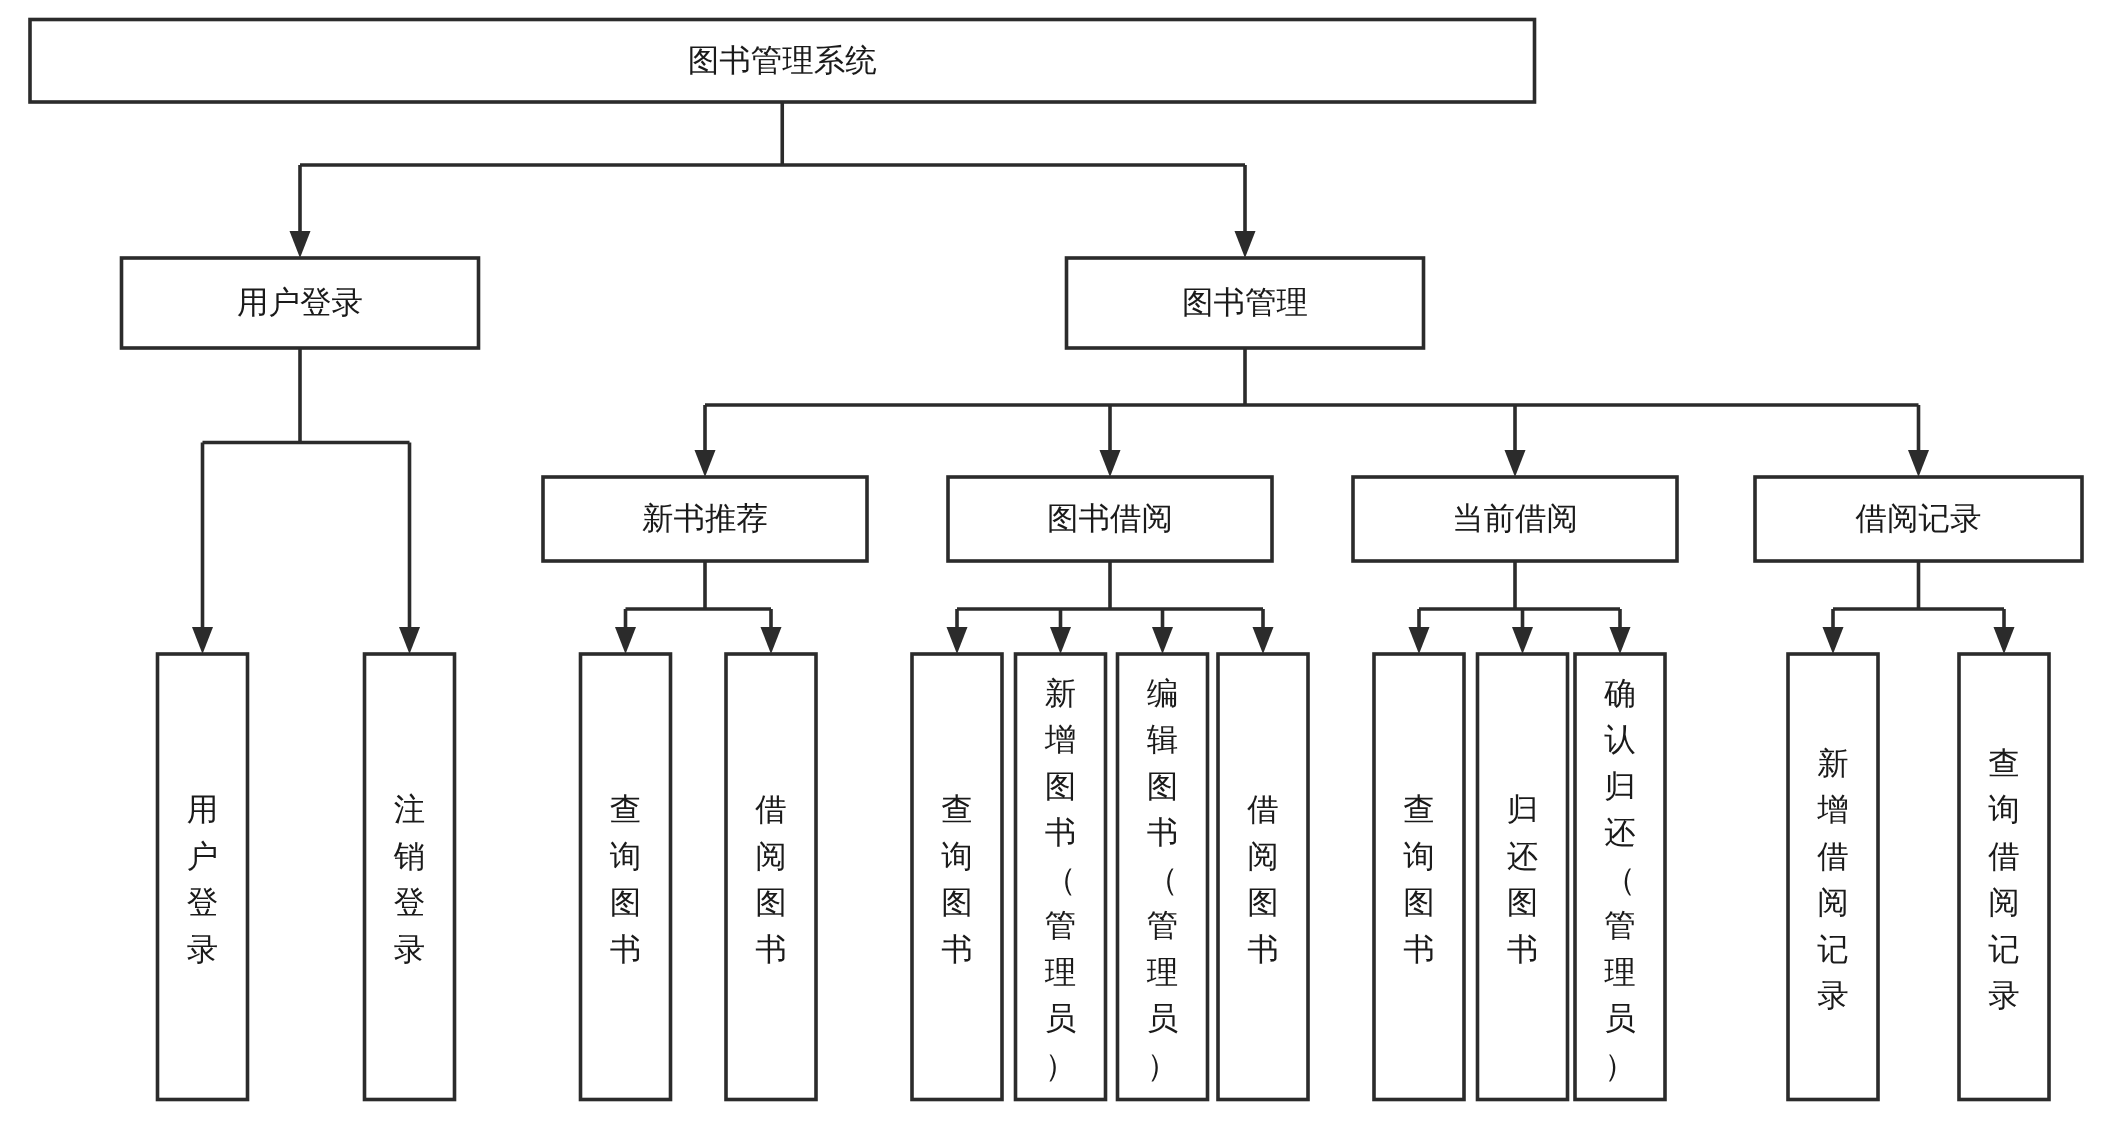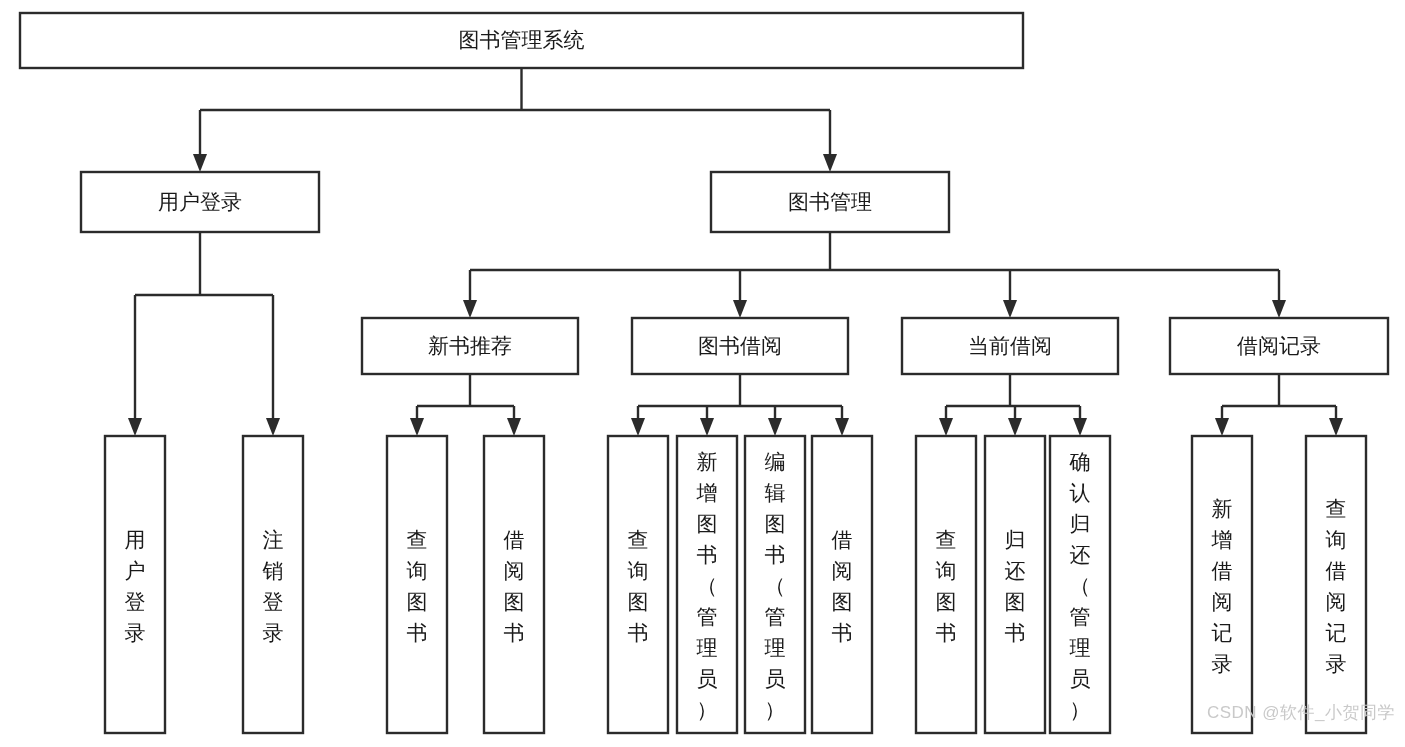--- a/index.html
+++ b/index.html
@@ -204,14 +204,13 @@
         <g>
           <rect x="1192" y="436" width="60" height="297" class="node-box"></rect>
           <text x="1222" class="node-label-v"><tspan x="1222" y="515.68">新</tspan><tspan x="1222" y="546.68">增</tspan><tspan x="1222" y="577.68">借</tspan><tspan x="1222" y="608.68">阅</tspan><tspan x="1222" y="639.68">记</tspan><tspan x="1222" y="670.68">录</tspan></text>
         </g>
         <g>
           <rect x="1306" y="436" width="60" height="297" class="node-box"></rect>
           <text x="1336" class="node-label-v"><tspan x="1336" y="515.68">查</tspan><tspan x="1336" y="546.68">询</tspan><tspan x="1336" y="577.68">借</tspan><tspan x="1336" y="608.68">阅</tspan><tspan x="1336" y="639.68">记</tspan><tspan x="1336" y="670.68">录</tspan></text>
         </g>
       </g>
   </svg>
-  <div class="watermark">CSDN @软件_小贺同学</div>
 </div>
 
 </body></html>

